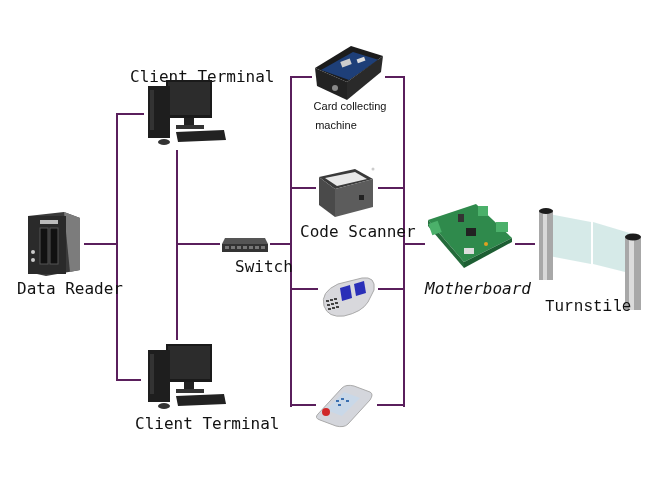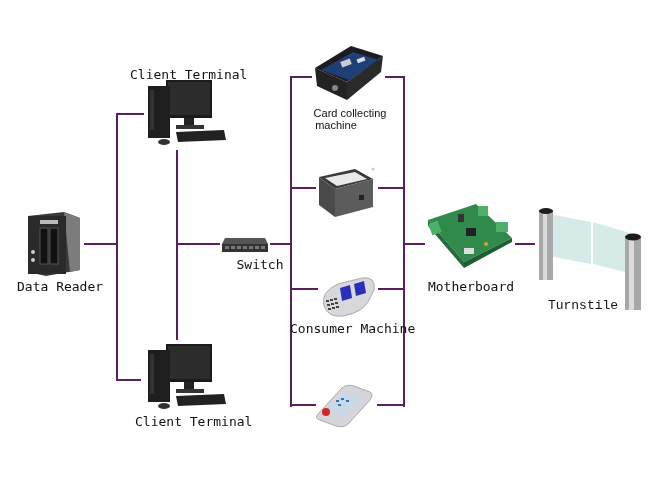--- a/index.html
+++ b/index.html
@@ -1,21 +1,21 @@
 <!DOCTYPE html>
 <html><head>
 <meta charset="utf-8">
 <style>
   html, body { margin:0; padding:0; background:#ffffff; }
   body { width:650px; height:488px; position:relative; overflow:hidden; font-family:"DejaVu Sans Mono","Liberation Mono",monospace; }
   .canvas { position:absolute; left:0; top:0; width:650px; height:488px; }
   .line { position:absolute; background:#5a1f5c; }
   .h { height:2px; }
   .v { width:2px; }
-  .label { position:absolute; font-size:13px; color:#111; white-space:nowrap; text-align:center; letter-spacing:0px; }
+  .label { position:absolute; font-size:16px; color:#111; white-space:nowrap; text-align:center; letter-spacing:0px; }
   .label.sans { font-family:"Liberation Sans","DejaVu Sans",sans-serif; font-size:11px; line-height:12px; }
   .node { position:absolute; }
   svg { display:block; }
 </style>
 </head>
 <body>
 
 <div class="canvas">
 
   <div class="line h" style="left:84px; top:243px; width:34px;"></div>
@@ -108,53 +108,53 @@
     <svg width="76" height="60" viewBox="0 0 76 60">
       <polygon points="4,26 40,4 72,14 36,40" fill="#1c1c1c"></polygon>
       <polygon points="10,28 42,10 68,18 38,38" fill="#1e3f78"></polygon>
       <polygon points="4,26 36,40 36,58 6,44" fill="#222"></polygon>
       <polygon points="36,40 72,14 70,30 36,58" fill="#2a2a2a"></polygon>
       <rect x="30" y="18" width="10" height="6" fill="#ccc" transform="rotate(-20 35 21)"></rect>
       <rect x="46" y="16" width="8" height="4" fill="#ddd" transform="rotate(-20 50 18)"></rect>
       <circle cx="24" cy="46" r="3" fill="#888"></circle>
     </svg>
   </div>
-  <div class="label sans" style="left:303px; top:107px; width:94px;text-align:center;">Card collecting</div>
+  <div class="label sans" style="left:303px; top:100px; width:94px;text-align:center;">Card collecting</div>
   <div class="label sans" style="left:289px; top:119px; width:94px;">machine</div>
 
   <div class="node" style="left:315px; top:165px; width:62px; height:55px;">
     <svg width="62" height="55" viewBox="0 0 62 55">
       <polygon points="4,12 40,4 58,14 20,24" fill="#3a3a3a"></polygon>
       <polygon points="10,13 40,7 52,14 22,21" fill="#e8e8e8"></polygon>
       <polygon points="4,12 20,24 20,52 4,40" fill="#4a4a4a"></polygon>
       <polygon points="20,24 58,14 58,42 20,52" fill="#5c5c5c"></polygon>
       <rect x="44" y="30" width="5" height="5" fill="#222"></rect>
       <circle cx="58" cy="4" r="1.5" fill="#ccc"></circle>
     </svg>
   </div>
+  <div class="label" style="left:300px; top:222px; width:100px;">Code Scanner</div>
 
   <div class="node" style="left:318px; top:276px; width:60px; height:42px;">
     <svg width="60" height="42" viewBox="0 0 60 42">
       <path d="M6,30 Q2,16 20,8 L44,2 Q58,0 56,14 L50,26 Q44,36 26,40 Q10,42 6,30 Z" fill="#d8d8dc" stroke="#aaa"></path>
       <polygon points="22,12 32,9 34,22 24,25" fill="#2a2fb8"></polygon>
       <polygon points="36,8 46,5 48,17 38,20" fill="#2a2fb8"></polygon>
       <g fill="#444">
         <rect x="8" y="24" width="3" height="2"></rect>
           <rect x="12" y="23" width="3" height="2"></rect>
           <rect x="16" y="22" width="3" height="2"></rect>
         <rect x="9" y="28" width="3" height="2"></rect>
           <rect x="13" y="27" width="3" height="2"></rect>
           <rect x="17" y="26" width="3" height="2"></rect>
         <rect x="10" y="32" width="3" height="2"></rect>
           <rect x="14" y="31" width="3" height="2"></rect>
           <rect x="18" y="30" width="3" height="2"></rect>
       </g>
     </svg>
   </div>
-  <div class="label" style="left:290px; top:321px; width:116px;">Consumer Machine</div>
 
   <div class="node" style="left:314px; top:384px; width:60px; height:44px;">
     <svg width="60" height="44" viewBox="0 0 60 44">
       <path d="M4,30 L28,4 Q32,0 40,2 L56,8 Q60,10 56,16 L34,40 Q30,44 22,42 L6,36 Q0,34 4,30 Z" fill="#d4d6dc" stroke="#aaa"></path>
       <polygon points="12,26 30,8 46,14 28,32" fill="#c9d8e8"></polygon>
       <circle cx="12" cy="28" r="4" fill="#d02828"></circle>
       <g fill="#3a6fb0">
           <rect x="22" y="16" width="3" height="2"></rect>
           <rect x="27" y="14" width="3" height="2"></rect>
           <rect x="32" y="16" width="3" height="2"></rect>
@@ -170,21 +170,21 @@
       <polygon points="4,20 40,62 40,68 4,26" fill="#246b3b"></polygon>
       <rect x="6" y="22" width="10" height="12" fill="#4bb06a" transform="rotate(-20 11 28)"></rect>
       <rect x="54" y="6" width="10" height="10" fill="#4bb06a"></rect>
       <rect x="72" y="22" width="12" height="10" fill="#4bb06a"></rect>
       <rect x="42" y="28" width="10" height="8" fill="#222"></rect>
       <rect x="34" y="14" width="6" height="8" fill="#333"></rect>
       <rect x="40" y="48" width="10" height="6" fill="#ddd"></rect>
       <circle cx="62" cy="44" r="2" fill="#e0a020"></circle>
     </svg>
   </div>
-  <div class="label" style="left:425px; top:279px; width:92px;">Motherboard</div>
+  <div class="label" style="left:425px; top:279px; width:92px;font-style:italic;">Motherboard</div>
 
   <div class="node" style="left:535px; top:206px; width:110px; height:106px;">
     <svg width="110" height="106" viewBox="0 0 110 106">
       <polygon points="14,8 56,16 56,58 14,50" fill="#cfe6e4" opacity="0.85"></polygon>
       <polygon points="58,16 98,28 98,68 58,58" fill="#cfe6e4" opacity="0.85"></polygon>
       <rect x="4" y="4" width="14" height="70" fill="#a8a8a8"></rect>
       <rect x="8" y="4" width="4" height="70" fill="#d9d9d9"></rect>
       <ellipse cx="11" cy="5" rx="7" ry="3" fill="#1c1c1c"></ellipse>
       <rect x="90" y="30" width="16" height="74" fill="#a8a8a8"></rect>
       <rect x="94" y="30" width="5" height="74" fill="#dcdcdc"></rect>

